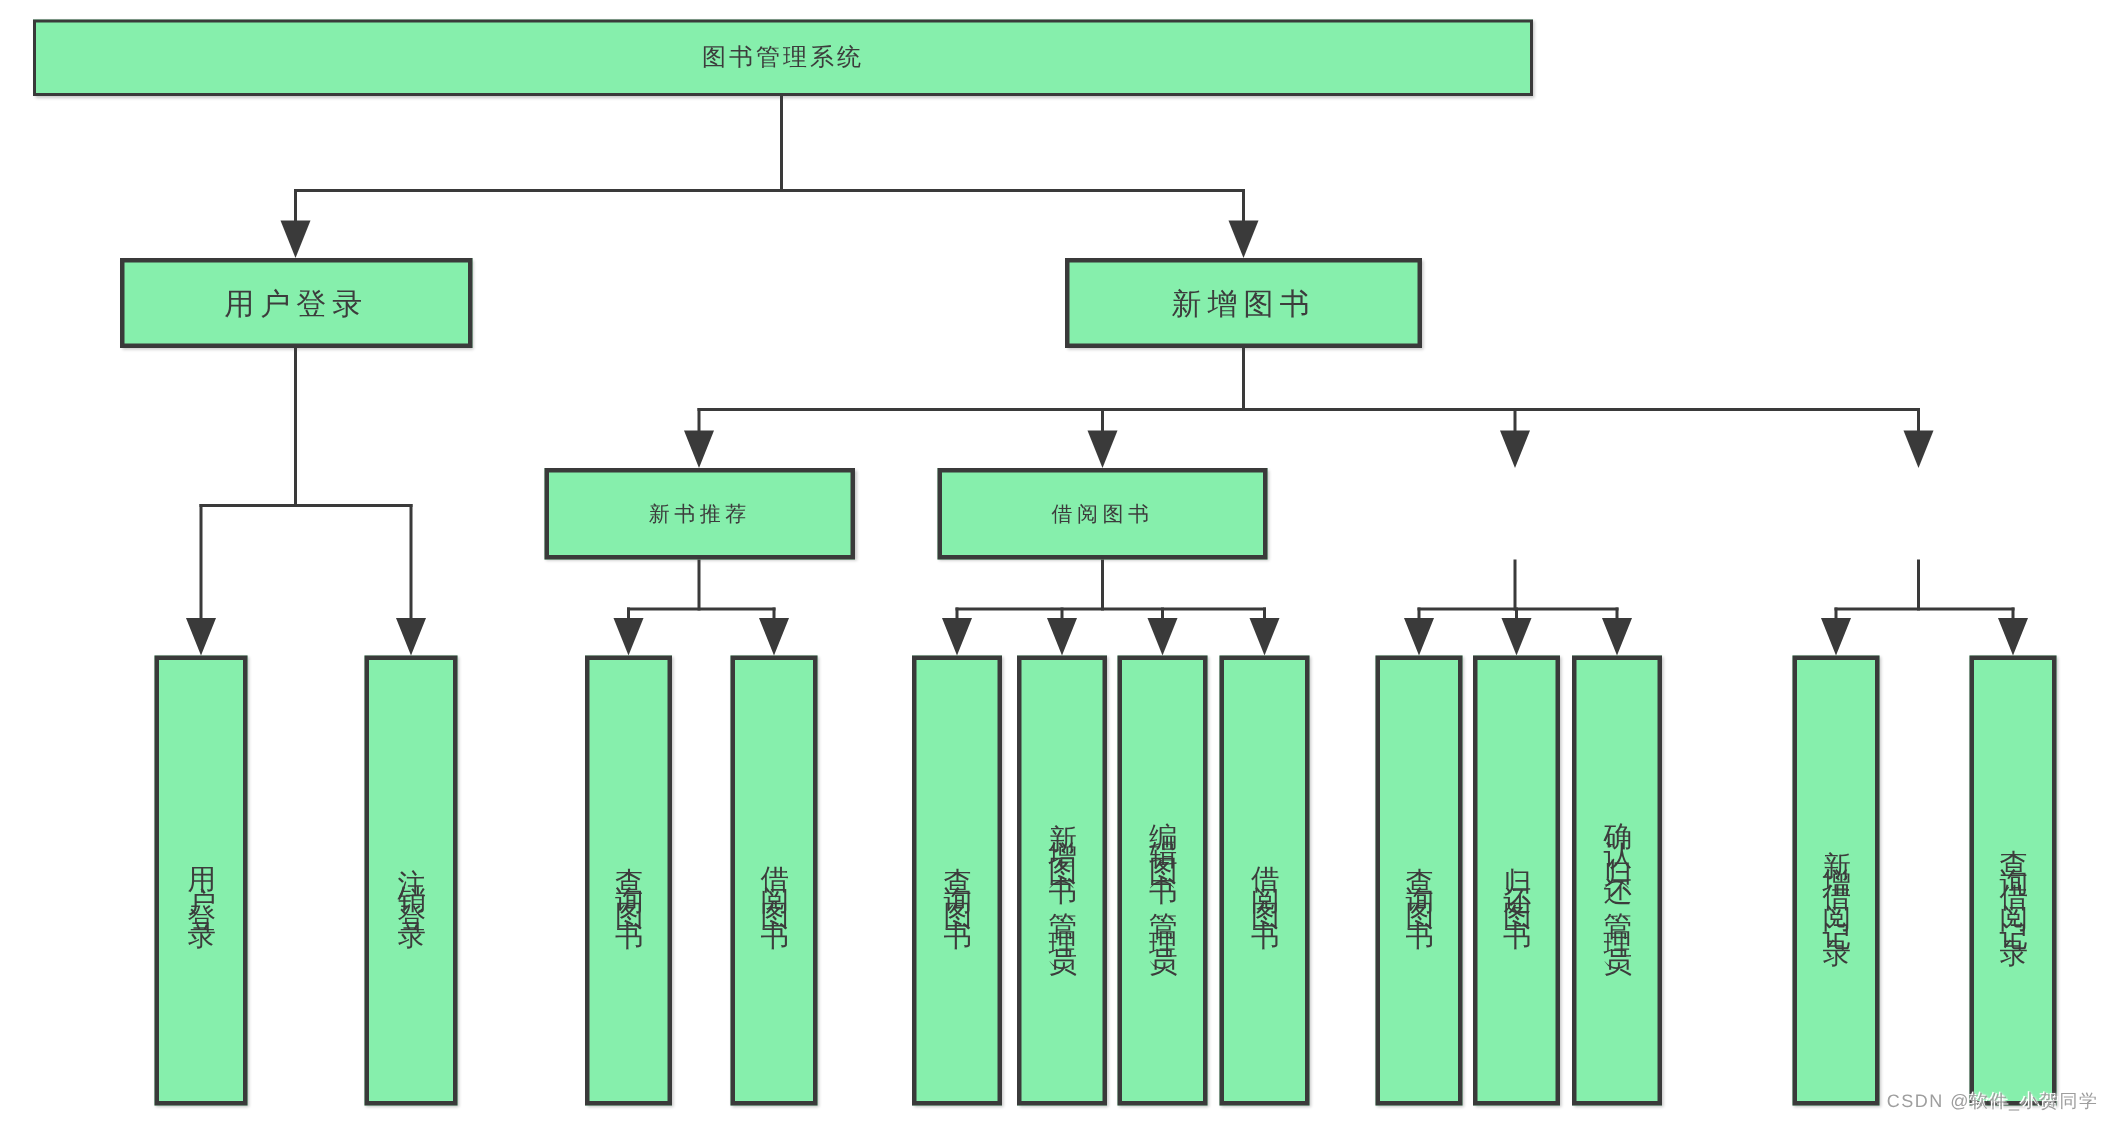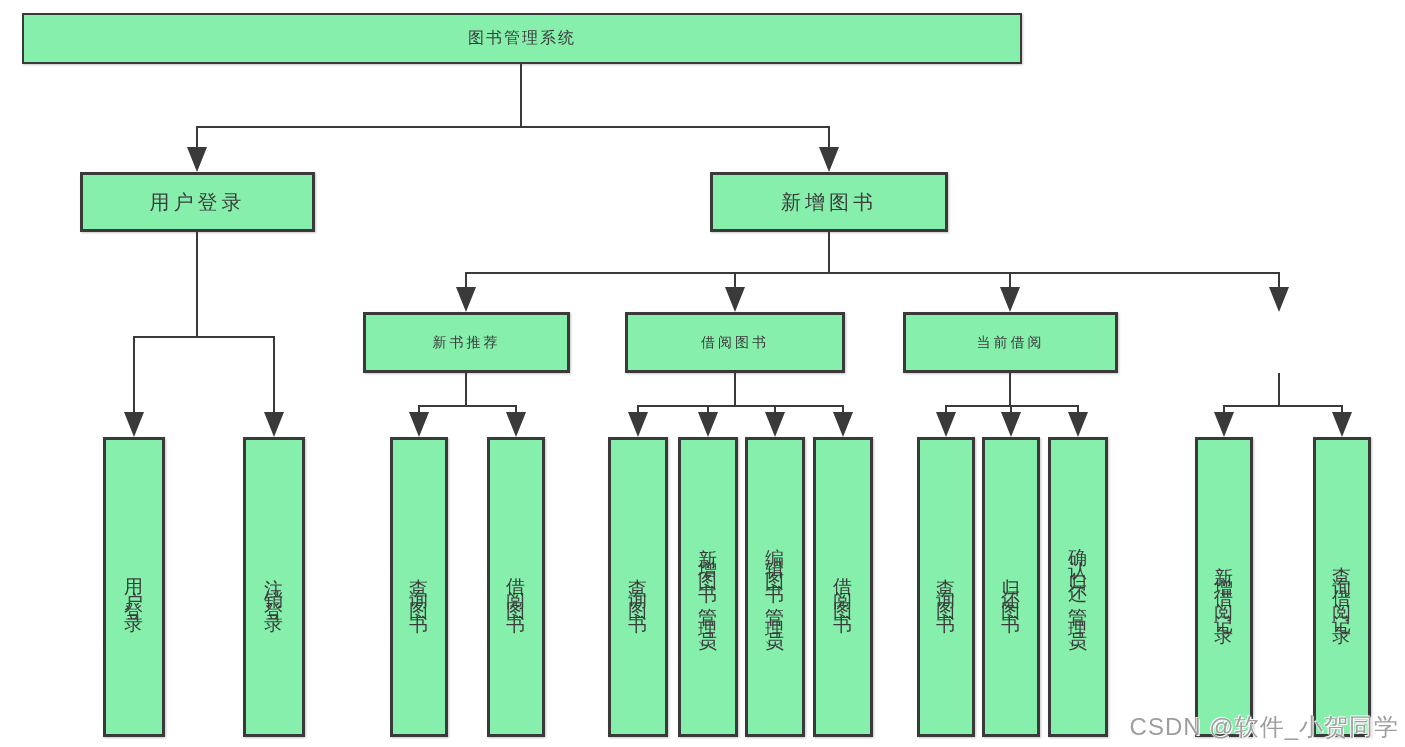--- a/index.html
+++ b/index.html
@@ -42,21 +42,21 @@
   .arrow{
     position:absolute;
     width:0;height:0;
     border-left:10px solid transparent;
     border-right:10px solid transparent;
     border-top:25px solid #3a3a3a;
   }
   .watermark{
     position:absolute;
     right:6px;bottom:4px;
-    font-size:24px;
+    font-size:12px;
     color:#9e9e9e;
     letter-spacing:1px;
     text-shadow:1px 1px 0 #ffffff,-1px -1px 0 #ffffff,0 0 2px #ffffff;
     white-space:nowrap;
   }
 </style>
 </head>
 <body>
 
 <div id="stage">
@@ -64,21 +64,20 @@
   <div class="box h root-box" style="left:22px;top:13px;width:1000px;height:51px;">图书管理系统</div>
 
   <div class="box h lvl2" style="left:80px;top:172px;width:235px;height:60px;">用户登录</div>
 
   <div class="box h lvl2" style="left:710px;top:172px;width:238px;height:60px;">新增图书</div>
 
   <div class="box h" style="left:363px;top:312px;width:207px;height:61px;">新书推荐</div>
 
   <div class="box h" style="left:625px;top:312px;width:220px;height:61px;">借阅图书</div>
 
-  <div class="box h" style="left:903px;top:312px;width:215px;height:61px;">当前借阅</div>
 
 
   <div class="box v" style="left:103px;top:437px;width:62px;height:300px;">用户登录</div>
 
   <div class="box v" style="left:243px;top:437px;width:62px;height:300px;">注销登录</div>
 
   <div class="box v" style="left:390px;top:437px;width:58px;height:300px;">查询图书</div>
 
   <div class="box v" style="left:487px;top:437px;width:58px;height:300px;">借阅图书</div>
 

